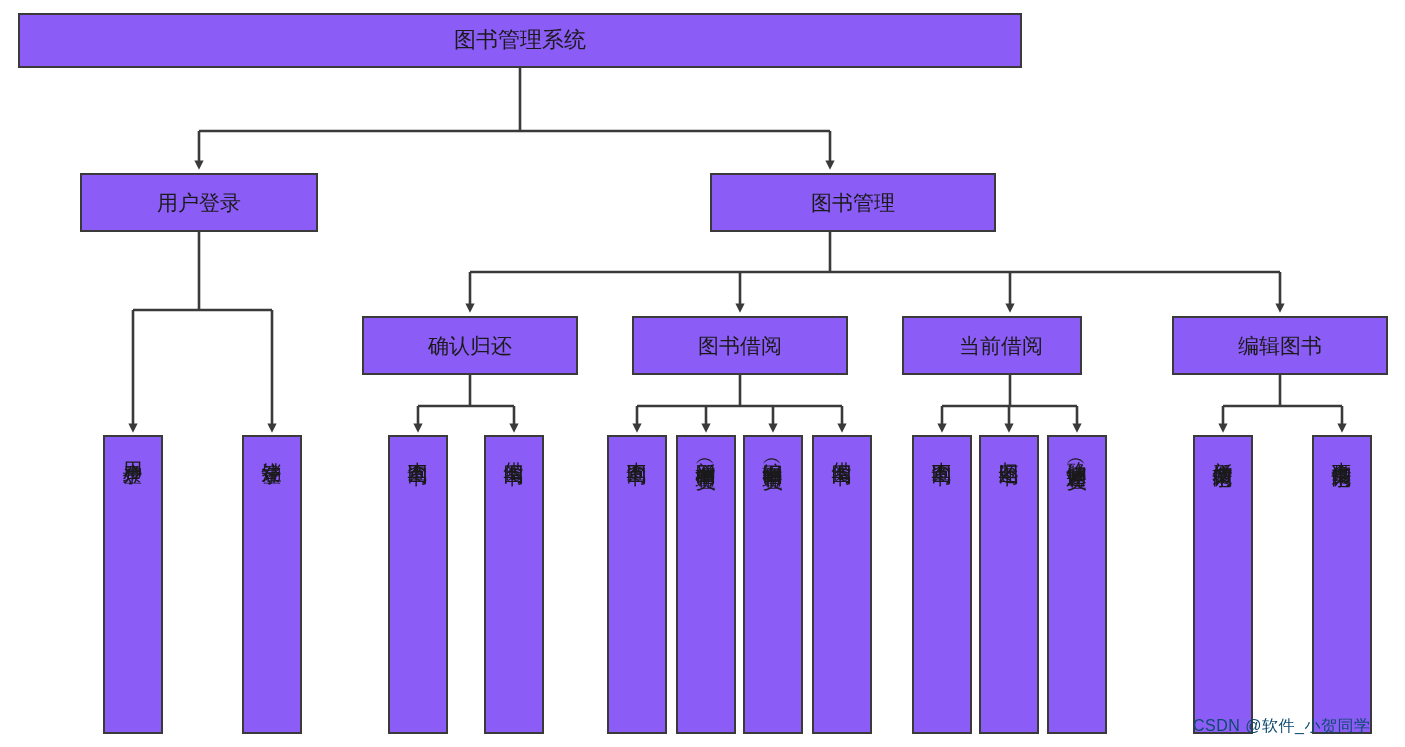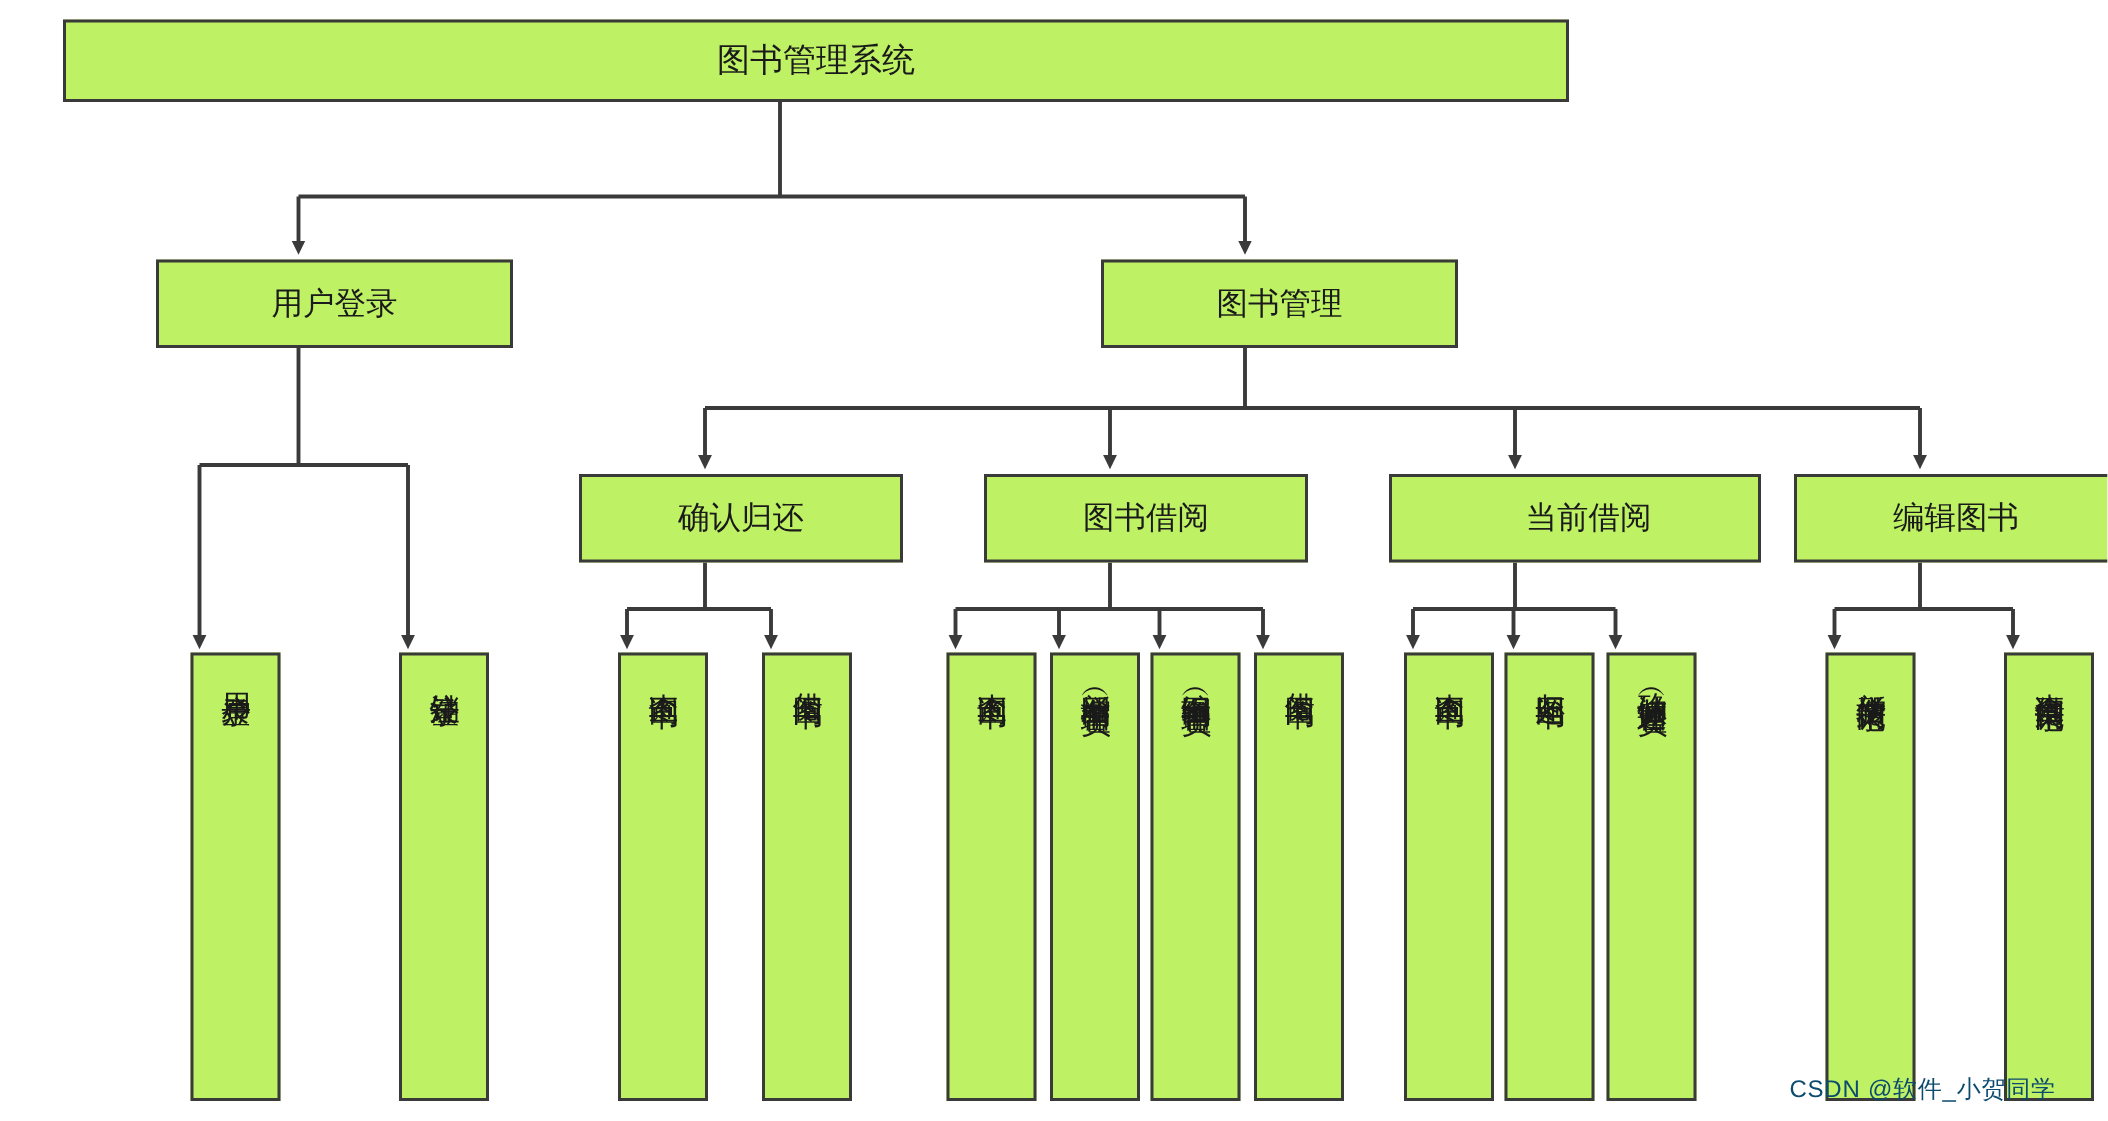--- a/index.html
+++ b/index.html
@@ -19,27 +19,26 @@
     position: absolute;
     left: 0;
     top: 0;
     width: 1405px;
     height: 747px;
     pointer-events: none;
   }
   .node {
     position: absolute;
     box-sizing: border-box;
-    background: #bef264;
+    background: #8b5cf6;
     border: 2px solid #3a3a3a;
     display: flex;
     align-items: center;
     justify-content: center;
     color: #1a1a1a;
-    margin-left: 24px;
   }
   .node .label {
     display: block;
     text-align: center;
     line-height: 1.12;
     white-space: pre-line;
   }
   
   .node.horiz .label {
     writing-mode: horizontal-tb;
@@ -122,31 +121,31 @@
     </g>
   </svg>
 
   <div class="node horiz root" style="left:18px; top:13px; width:1004px; height:55px;">
     <span class="label">图书管理系统</span>
   </div>
 
   <div class="node horiz" style="left:80px; top:173px; width:238px; height:59px;">
     <span class="label">用户登录</span>
   </div>
-  <div class="node horiz" style="left:710px; top:173px; width:238px; height:59px;">
+  <div class="node horiz" style="left:710px; top:173px; width:286px; height:59px;">
     <span class="label">图书管理</span>
   </div>
 
   <div class="node horiz" style="left:362px; top:316px; width:216px; height:59px;">
     <span class="label">确认归还</span>
   </div>
   <div class="node horiz" style="left:632px; top:316px; width:216px; height:59px;">
     <span class="label">图书借阅</span>
   </div>
-  <div class="node horiz" style="left:902px; top:316px; width:248px; height:59px;padding-left:18px;">
+  <div class="node horiz" style="left:902px; top:316px; width:180px; height:59px;padding-left:18px;">
     <span class="label">当前借阅</span>
   </div>
   <div class="node horiz" style="left:1172px; top:316px; width:216px; height:59px;">
     <span class="label">编辑图书</span>
   </div>
 
   <div class="node vert" style="left:103px; top:435px; width:60px; height:299px;">
     <span class="label">用户登录</span>
   </div>
   <div class="node vert" style="left:242px; top:435px; width:60px; height:299px;">

